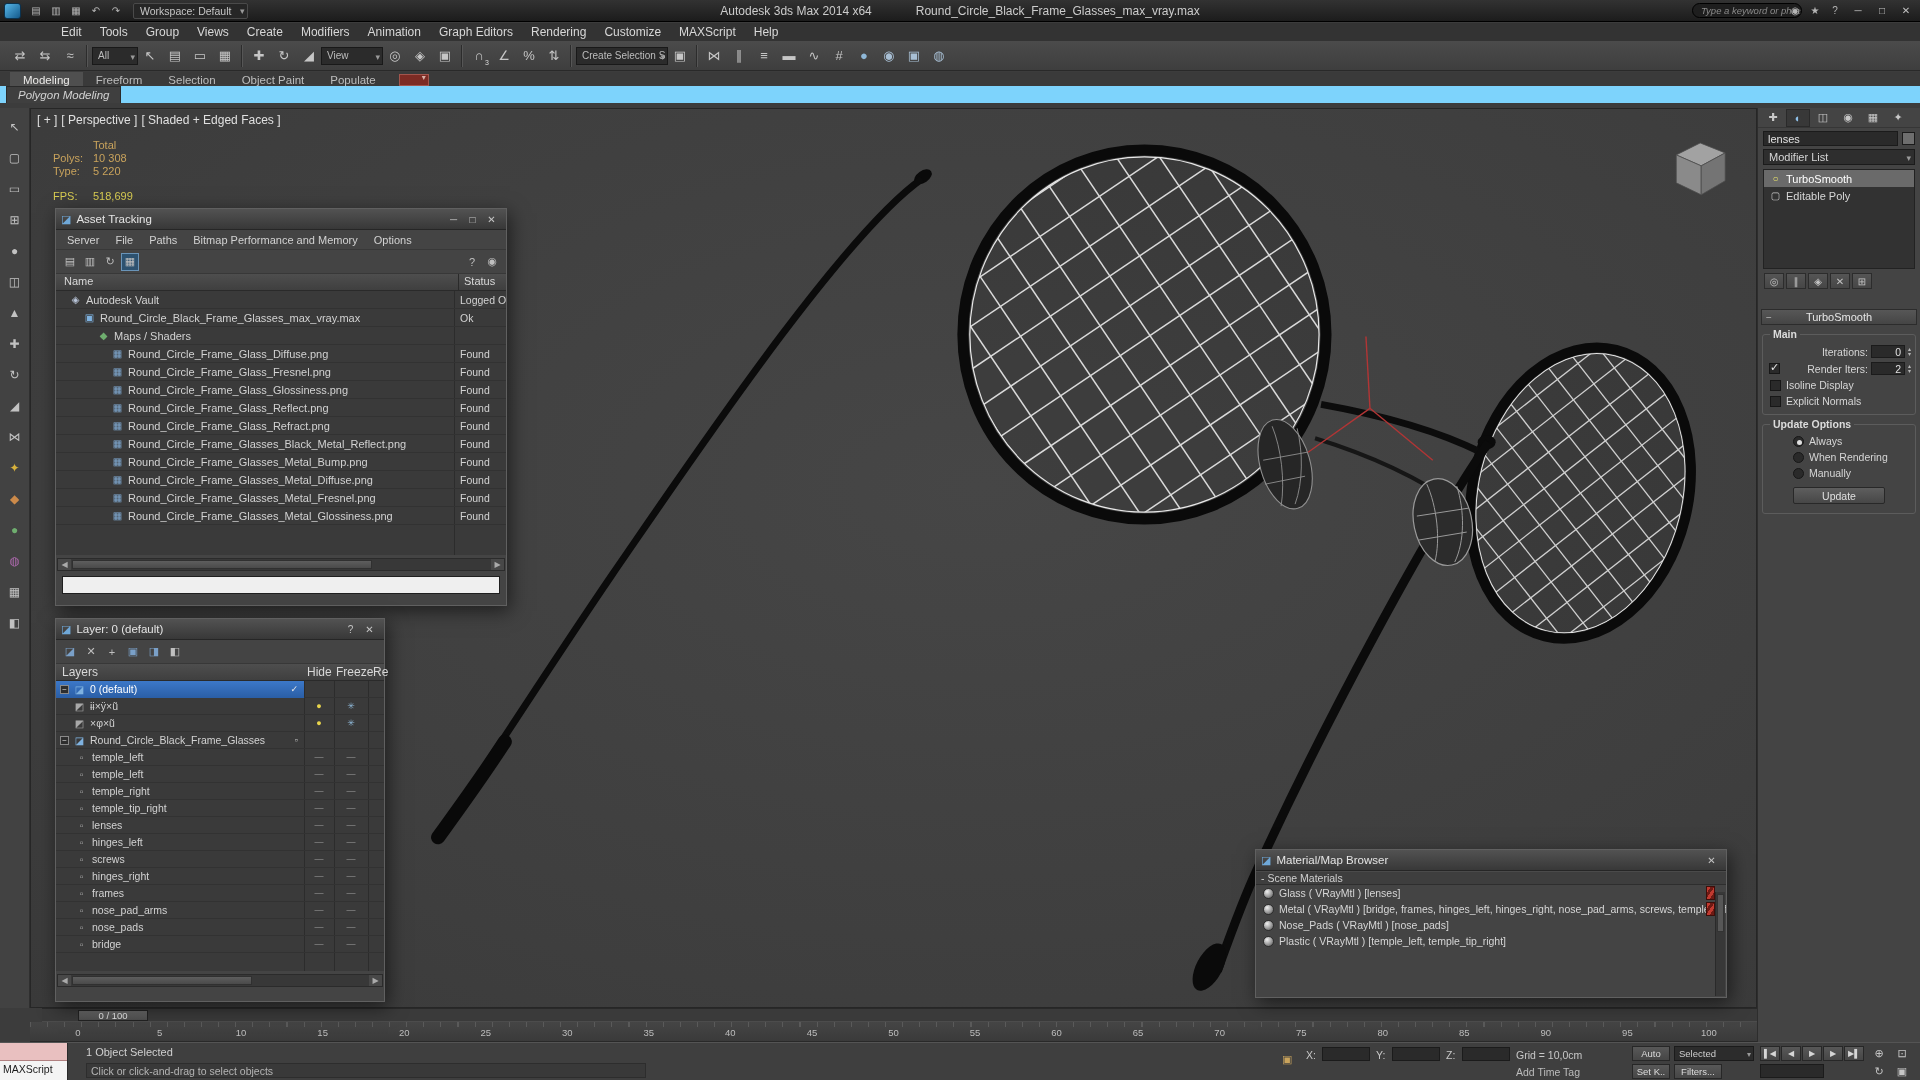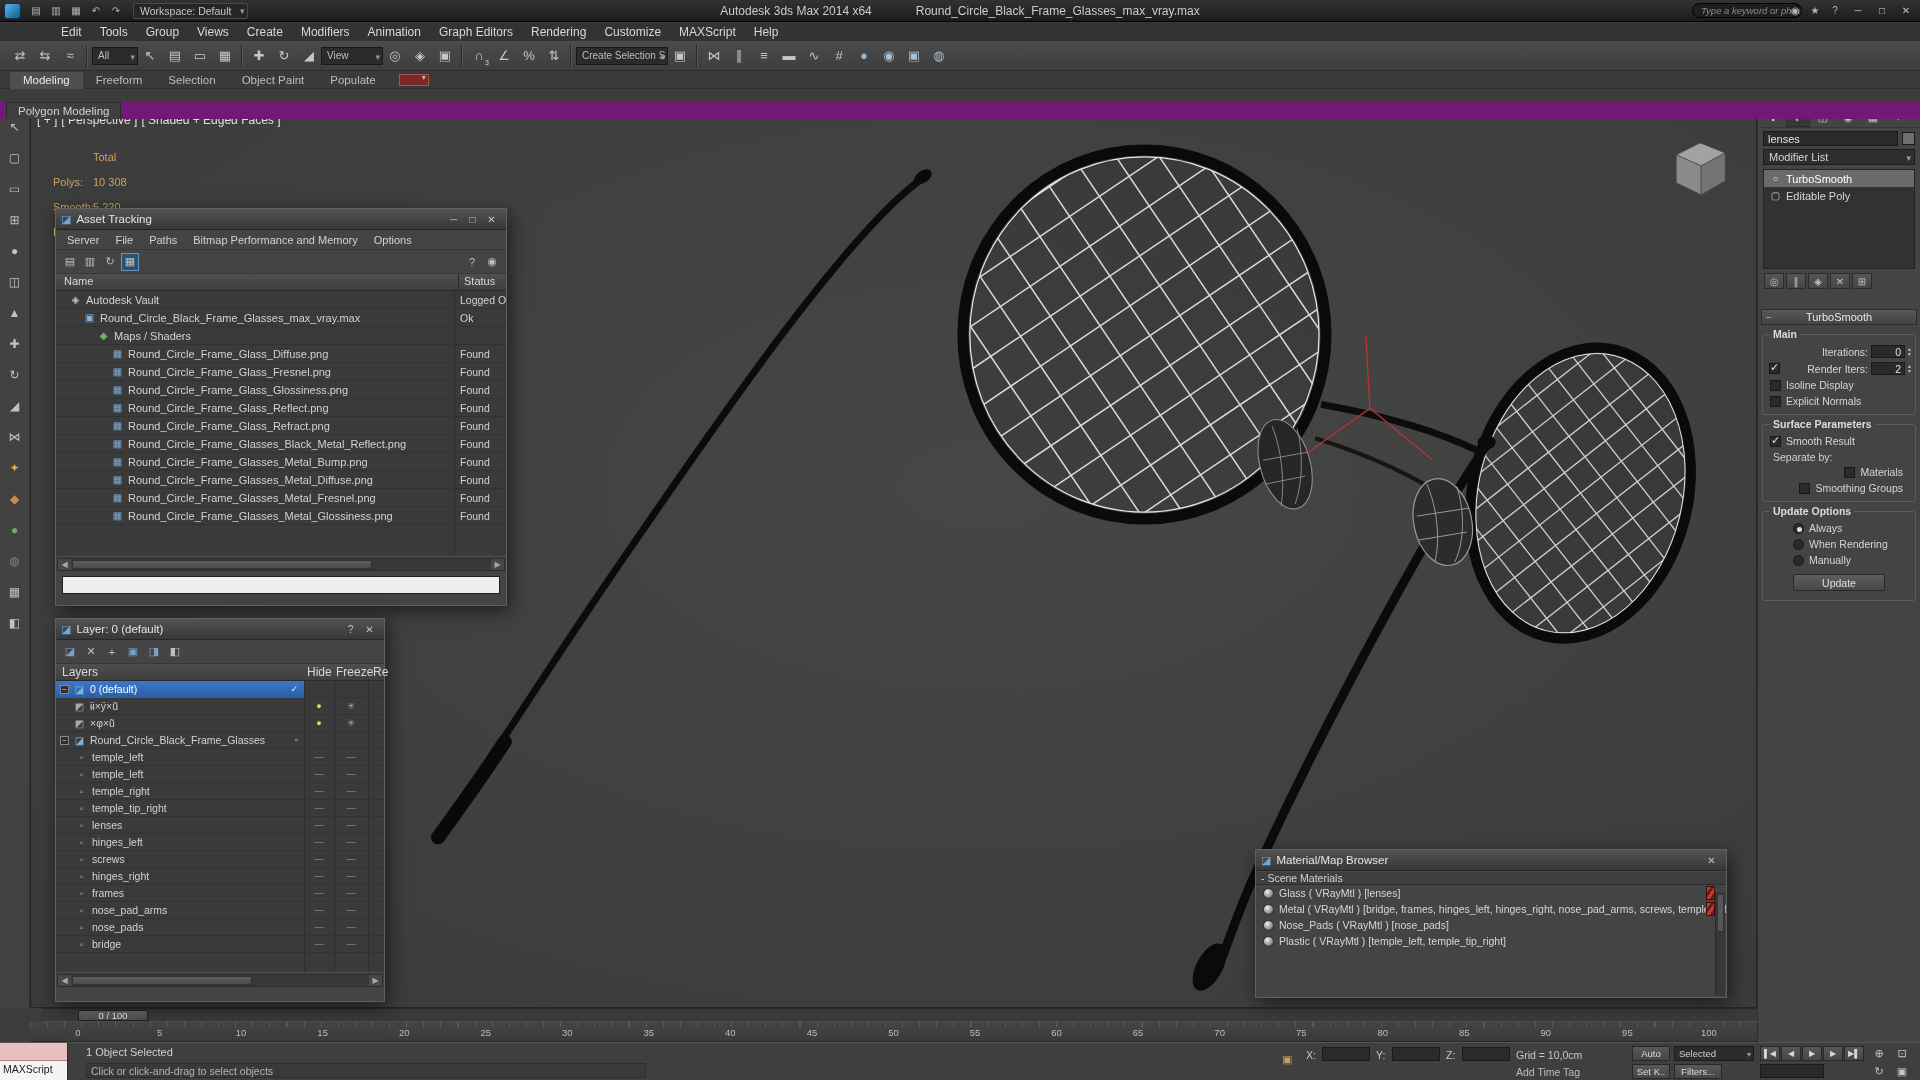--- a/index.html
+++ b/index.html
@@ -45,38 +45,38 @@
            line-height:16px; padding:0 14px 0 5px; position:relative; white-space:nowrap; overflow:hidden; }
   .combo::after { content:"▾"; position:absolute; right:2px; top:1px; font-size:9px; color:#9a9a9a; }
 
   
   .ribbontabs { position:absolute; top:72px; left:0; width:100%; height:17px; background:#3a3a3a;
                 border-bottom:1px solid #2d2d2d; display:flex; align-items:center; padding-left:10px; z-index:9; }
   .rtab { padding:0 13px; line-height:17px; font-size:11.5px; color:#bdbdbd; height:17px; }
   .rtab.active { background:#4f4f4f; color:#ecebe9; }
   .ribbon-flyout { margin-left:10px; width:30px; height:12px; background:#7c2b24; border:1px solid #a2554d; position:relative; }
   .ribbon-flyout::after { content:"▾"; position:absolute; right:2px; top:-2px; font-size:8px; color:#d8b0a8; }
-  .subtabrow { position:absolute; top:102px; left:0; width:100%; height:17px; background:#701a75; z-index:9; }
+  .subtabrow { position:absolute; top:86px; left:0; width:100%; height:17px; background:#7dd3fc; z-index:9;font-style:italic; }
   .subtab { display:inline-block; margin-left:6px; padding:0 11px; background:#3f3f3f;
             border:1px solid #2a2a2a; border-bottom:0; line-height:16px; font-size:11.5px; color:#d2d2d2; }
 
   
   .lefttb { position:absolute; left:0; top:108px; width:30px; height:900px; background:#424242;
             border-right:1px solid #2f2f2f; display:flex; flex-direction:column; align-items:center;
             padding-top:10px; gap:13px; z-index:4; }
   .ltbi { width:18px; height:18px; display:flex; align-items:center; justify-content:center;
           font-size:12px; color:#c2c2c2; }
 
   
   .viewport { position:absolute; left:30px; top:108px; width:1727px; height:900px;
               background:radial-gradient(ellipse at 55% 42%, #464646 0%, #3e3e3e 70%, #3a3a3a 100%);
               border:1px solid #262626; overflow:hidden; z-index:1; }
   .vp-label { position:absolute; left:6px; top:4px; font-size:12px; color:#e0e0e0; display:flex; gap:4px; z-index:3; }
   .vp-stats { position:absolute; left:22px; top:30px; z-index:3; font-size:11px; color:#c9a35c; line-height:13px; }
-  .stat-row { display:flex;margin-top:12px; }
+  .stat-row { display:flex; }
   .stat-l { width:40px; }
   .fps-row { margin-top:12px; color:#d8cc52; }
   .vp-svg { position:absolute; left:0; top:0; width:100%; height:100%; z-index:1; }
 
   
   .dlg { position:absolute; background:#444; border:1px solid #606060;
          box-shadow:3px 5px 18px rgba(0,0,0,0.55); z-index:5; }
   .dlg-title { height:21px; background:linear-gradient(#525252,#383838); border-bottom:1px solid #262626;
                display:flex; align-items:center; padding:0 5px; font-size:11.5px; color:#e4e4e4; }
   .dlg-ico { color:#6fa8d8; margin-right:5px; font-size:11px; }
@@ -464,21 +464,21 @@
     <div class="vp-stats">
       <div class="stat-row">
           <span class="stat-l"></span>
           <span>Total</span>
         </div>
       <div class="stat-row">
           <span class="stat-l">Polys:</span>
           <span>10 308</span>
         </div>
       <div class="stat-row">
-          <span class="stat-l">Smooth:</span>
+          <span class="stat-l">Type:</span>
           <span>5 220</span>
         </div>
       <div class="stat-row fps-row">
           <span class="stat-l">FPS:</span>
           <span>518,699</span>
         </div>
     </div>
 
     <svg class="vp-svg" viewBox="0 0 1727 900">
       <defs>
@@ -1063,36 +1063,20 @@
       <div class="cb-row">
         <span class="cb"></span>
         <span>Isoline Display</span>
       </div>
       <div class="cb-row">
         <span class="cb"></span>
         <span>Explicit Normals</span>
       </div>
     </div>
 
-    <div class="gbox">
-      <span class="gbox-label">Surface Parameters</span>
-      <div class="cb-row">
-        <span class="cb on"></span>
-        <span>Smooth Result</span>
-      </div>
-      <div class="sep-label">Separate by:</div>
-      <div class="cb-row right">
-        <span class="cb"></span>
-        <span>Materials</span>
-      </div>
-      <div class="cb-row right">
-        <span class="cb"></span>
-        <span>Smoothing Groups</span>
-      </div>
-    </div>
 
     <div class="gbox">
       <span class="gbox-label">Update Options</span>
       <div class="cb-row" style="padding-left:26px">
         <span class="radio on"></span>
         <span>Always</span>
       </div>
       <div class="cb-row" style="padding-left:26px">
         <span class="radio"></span>
         <span>When Rendering</span>

